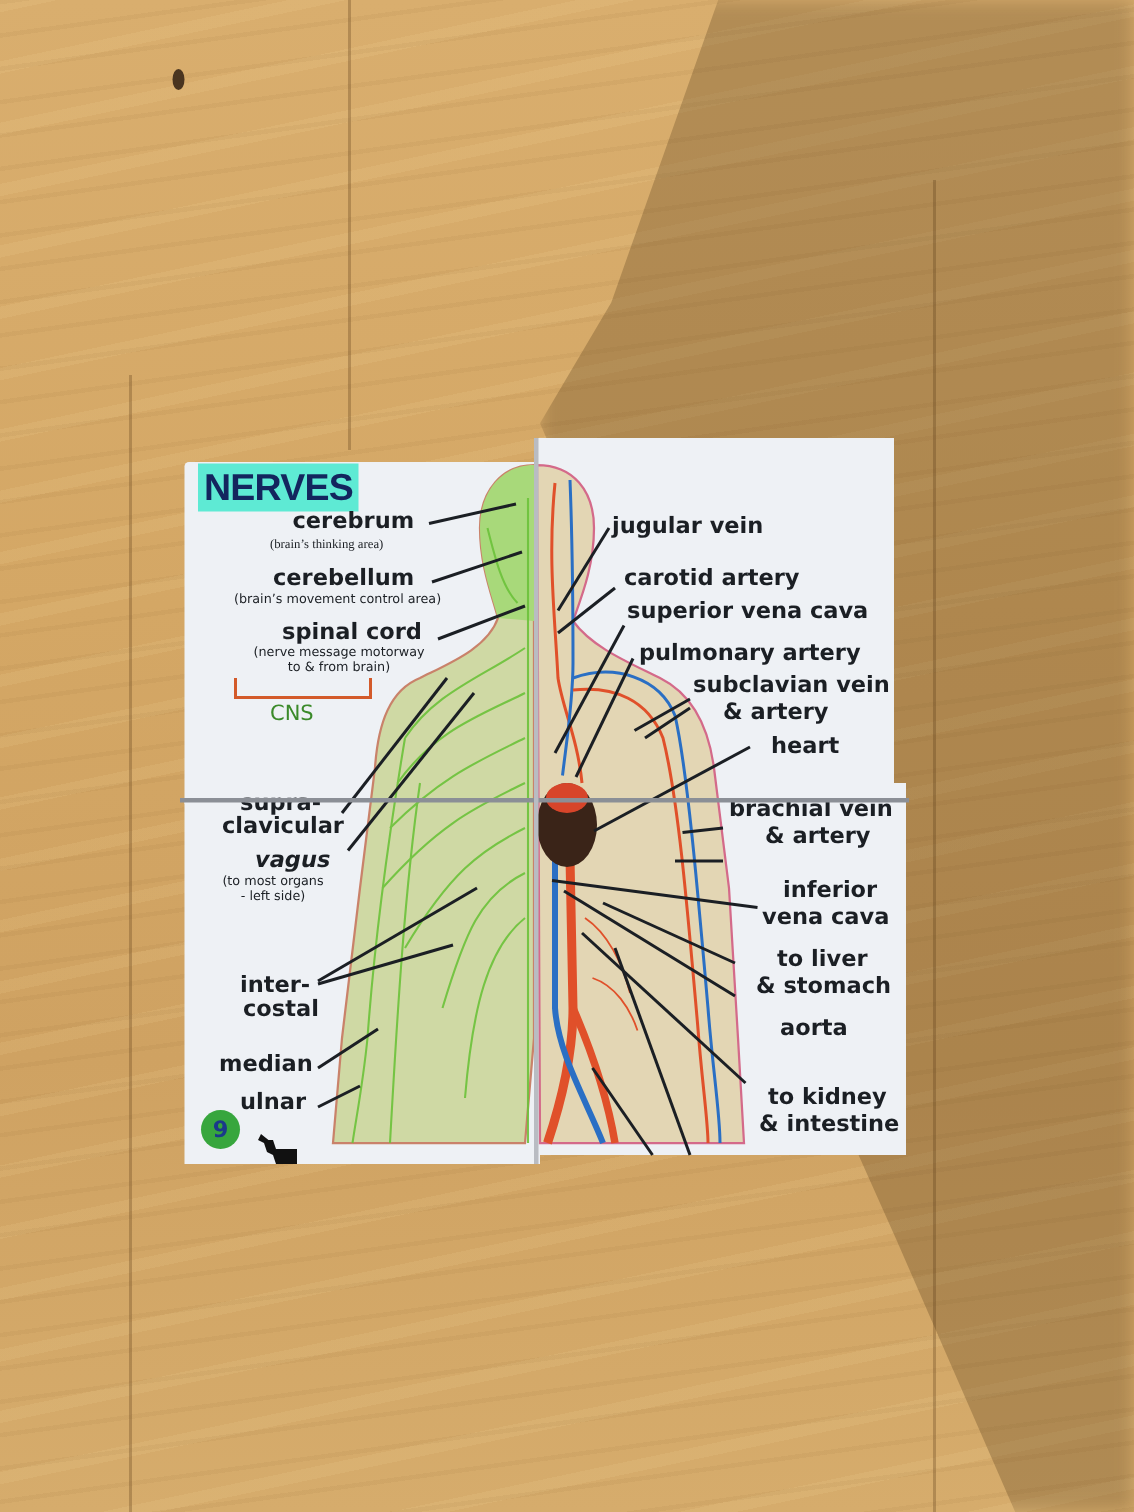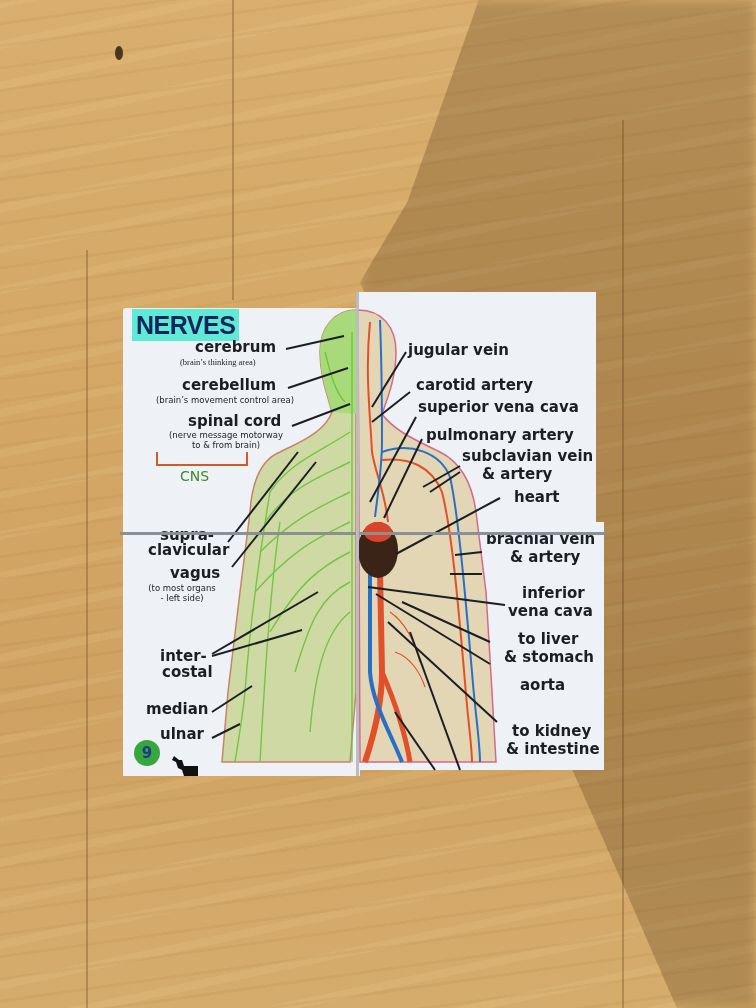--- a/index.html
+++ b/index.html
@@ -120,21 +120,21 @@
   <div class="lbl main" style="left:62px;top:86px;">cerebellum</div>
   <div class="lbl sub" style="left:36px;top:104px;">(brain’s movement control area)</div>
   <div class="lbl main" style="left:68px;top:122px;">spinal cord</div>
   <div class="lbl sub c" style="left:46px;top:139px;width:120px;">(nerve message motorway</div>
   <div class="lbl sub c" style="left:46px;top:149px;width:120px;">to &amp; from brain)</div>
   <div class="cns-bracket" style="left:36px;top:160px;width:88px;height:12px;"></div>
   <div class="cns" style="left:60px;top:176px;">CNS</div>
 
   <div class="lbl main" style="left:40px;top:236px;">supra-</div>
   <div class="lbl main" style="left:28px;top:251px;">clavicular</div>
-  <div class="lbl main" style="left:50px;top:274px;">vagus</div>
+  <div class="lbl main" style="left:50px;top:274px;font-style:italic;">vagus</div>
   <div class="lbl sub c" style="left:22px;top:292px;width:80px;">(to most organs</div>
   <div class="lbl sub c" style="left:22px;top:302px;width:80px;">- left side)</div>
   <div class="lbl main" style="left:40px;top:357px;">inter-</div>
   <div class="lbl main" style="left:42px;top:373px;text-align:center;">costal</div>
   <div class="lbl main" style="left:26px;top:410px;">median</div>
   <div class="lbl main" style="left:40px;top:435px;">ulnar</div>
   <div class="num-badge" style="left:14px;top:448px;">9</div>
   <svg class="goat" width="30" height="22" viewBox="0 0 30 22" style="left:50px;top:462px;">
     <path d="M4 2 L9 6 L12 6 L14 12 L28 12 L28 22 L14 22 L12 16 L8 14 L6 8 L2 6 Z" fill="#111"></path>
   </svg>

